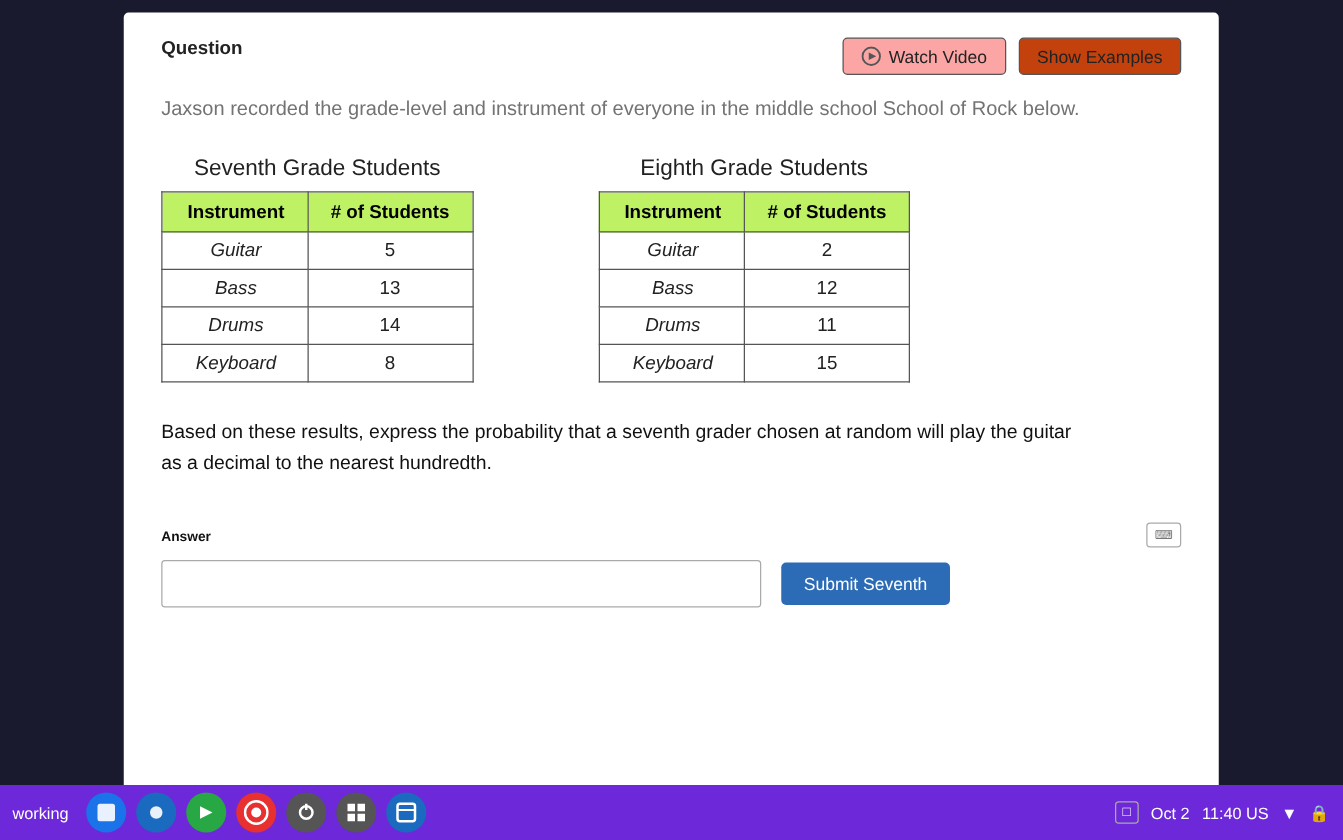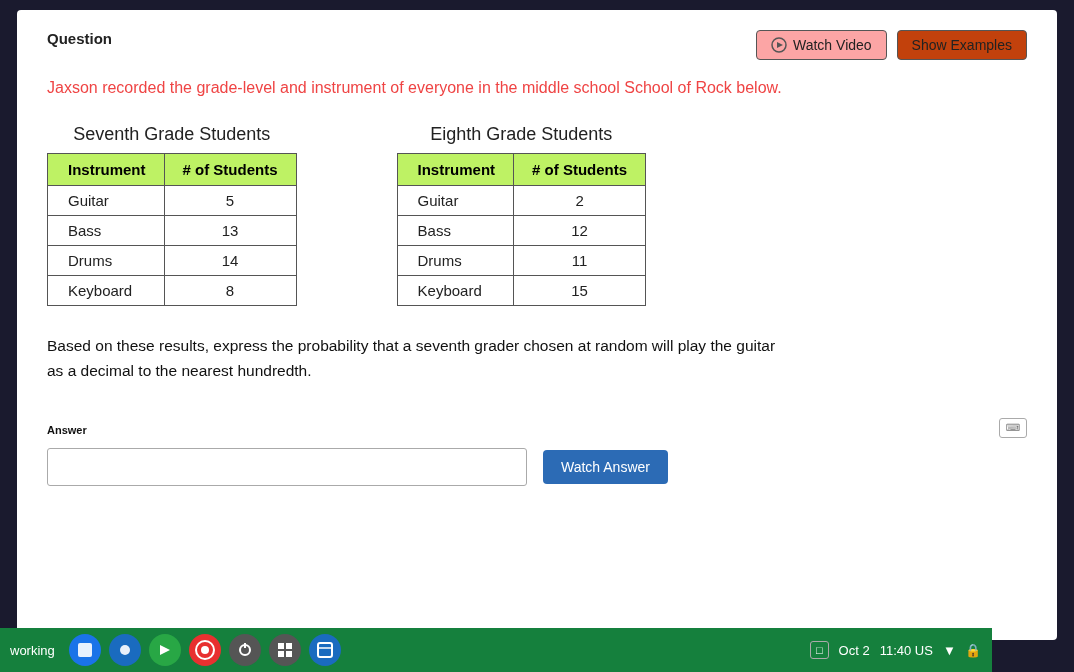--- a/index.html
+++ b/index.html
@@ -7,21 +7,21 @@
       font-family: Georgia, 'Times New Roman', serif;
       background: #1a1a2e;
       display: flex;
       justify-content: center;
       align-items: flex-start;
       min-height: 672px;
       width: 1074px;
     }
     .main-container {
       background: #ffffff;
-      width: 1040px;
+      width: 876px;
       min-height: 630px;
       margin: 10px auto;
       border-radius: 4px;
       padding: 20px 30px 10px 30px;
       position: relative;
     }
     .header-row {
       display: flex;
       justify-content: space-between;
       align-items: flex-start;
@@ -61,21 +61,21 @@
       background: #c2410c;
       border-radius: 4px;
       padding: 6px 14px;
       font-size: 14px;
       cursor: pointer;
       font-family: Arial, sans-serif;
       color: #222;
     }
     .question-text {
       font-size: 16px;
-      color: #ef4444;
+      color: #737373;
       margin-bottom: 24px;
       line-height: 1.5;
       font-family: Arial, sans-serif;
     }
     .tables-row {
       display: flex;
       gap: 100px;
       margin-bottom: 28px;
       align-items: flex-start;
     }
@@ -107,22 +107,23 @@
     }
     .data-table td {
       border: 1.5px solid #555;
       padding: 6px 18px;
       text-align: center;
       font-size: 15px;
       font-family: Arial, sans-serif;
       color: #222;
     }
     .data-table td:first-child {
-      text-align: left;
+      text-align: center;
       padding-left: 20px;
+      font-style: italic;
     }
     .data-table th:first-child {
       text-align: left;
       padding-left: 20px;
     }
     .probability-text {
       font-size: 15.5px;
       color: #111;
       line-height: 1.6;
       margin-bottom: 40px;
@@ -163,23 +164,23 @@
       font-size: 14px;
       cursor: pointer;
       font-family: Arial, sans-serif;
       white-space: nowrap;
     }
     
     .taskbar {
       position: fixed;
       bottom: 0;
       left: 0;
-      width: 992px;
+      width: 1074px;
       height: 44px;
-      background: #15803d;
+      background: #6d28d9;
       display: flex;
       align-items: center;
       justify-content: space-between;
       padding: 0 10px;
       z-index: 100;
     }
     .taskbar-left {
       display: flex;
       align-items: center;
       gap: 8px;
@@ -302,21 +303,21 @@
   <div class="answer-section">
     <div class="answer-label">Answer</div>
 
     <div style="position:relative;">
       <div style="position:absolute; right:0; top:-30px; width:28px; height:20px; border:1.5px solid #aaa; border-radius:3px; display:flex; align-items:center; justify-content:center;">
         <span style="font-size:10px; color:#777;">⌨</span>
       </div>
       <div class="answer-row">
         <input class="answer-input" type="text" placeholder="" style="">
         <button class="submit-btn">
-          <span>Watch Answer</span>
+          <span>Submit Seventh</span>
         </button>
       </div>
     </div>
   </div>
 </div>
 
 <div class="taskbar">
   <div class="taskbar-left">
     <span class="taskbar-label">working</span>
 

